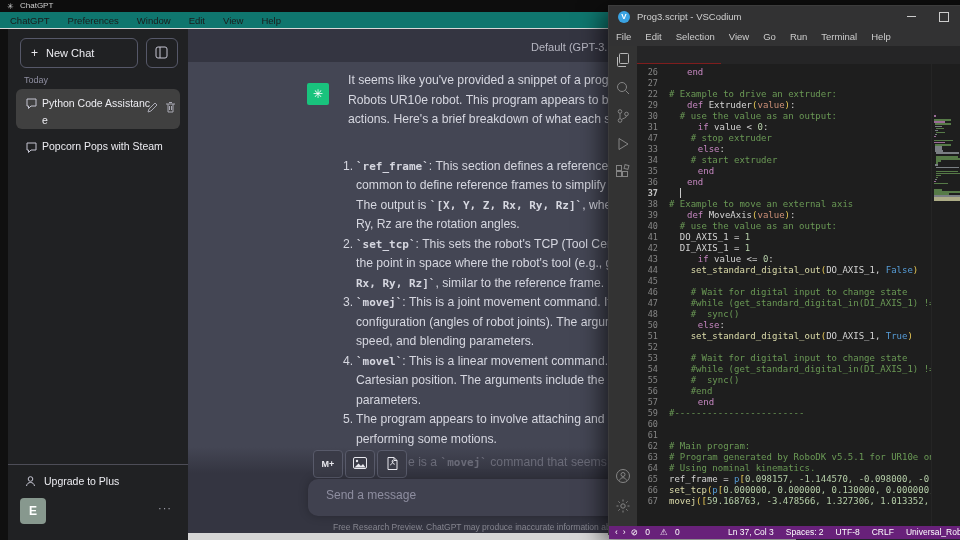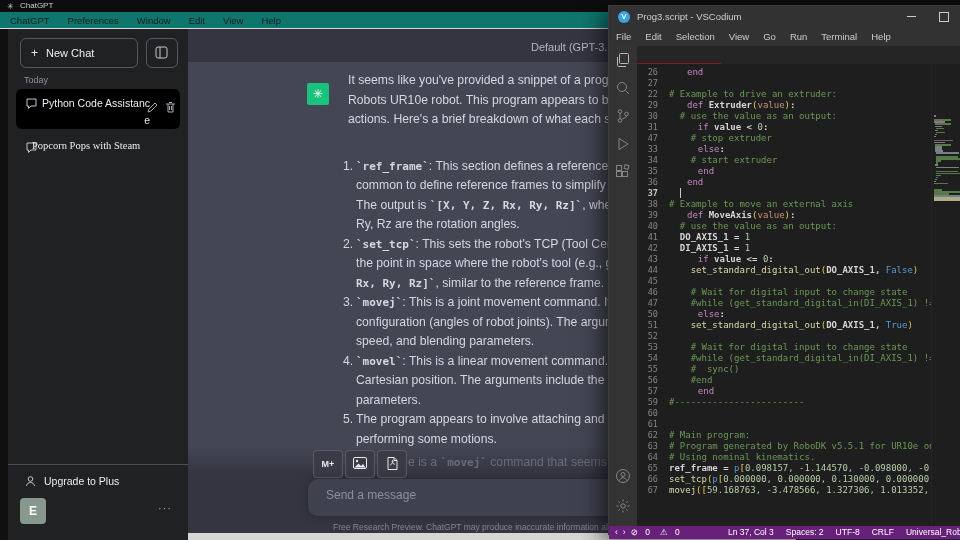--- a/index.html
+++ b/index.html
@@ -20,25 +20,25 @@
   
   #chatwin{left:0;top:29px;width:960px;height:511px;background:#343541;margin-left:8px;}
   #sidebar{left:0;top:0;width:180px;height:511px;background:#202123;}
   #newchat{left:12px;top:9px;width:116px;height:28px;border:1px solid #565869;border-radius:6px;
     color:#ececf1;font-size:11px;line-height:28px;}
   #newchat .plus{margin:0 8px 0 10px;font-size:12px;}
   #panelbtn{left:138px;top:9px;width:30px;height:28px;border:1px solid #565869;border-radius:6px;}
   #panelbtn svg{position:absolute;left:8px;top:7px;}
   #today{left:16px;top:46px;font-size:9px;color:#8e8ea0;}
   .sideitem{left:8px;width:164px;border-radius:6px;color:#ececf1;font-size:10.5px;}
-  #item1{top:60px;height:40px;background:#000000;text-align:right;}
+  #item1{top:60px;height:40px;background:#404040;}
   #item1 .lbl{position:absolute;left:26px;top:6px;width:108px;height:30px;overflow:hidden;
     line-height:17px;word-break:break-all;}
   #item2{top:104px;height:28px;}
-  #item2 .lbl{position:absolute;left:16px;top:7px;white-space:nowrap;font-family:Liberation Serif, serif;}
+  #item2 .lbl{position:absolute;left:26px;top:7px;white-space:nowrap;}
   .bubble{position:absolute;left:9px;top:8px;}
   #item1 .edit{position:absolute;left:130px;top:12px;}
   #item1 .del{position:absolute;left:148px;top:12px;}
   #upgrade{left:0;top:435px;width:180px;height:36px;border-top:1px solid #4d4d57;color:#ececf1;font-size:10.5px;}
   #upgrade svg{position:absolute;left:16px;top:10px;}
   #upgrade .lbl{position:absolute;left:36px;top:10px;}
   #avrow{left:0;top:467px;width:180px;height:36px;}
   #avatar{position:absolute;left:12px;top:2px;width:26px;height:26px;border-radius:4px;background:#87988e;
     color:#fff;font-weight:bold;font-size:12px;text-align:center;line-height:26px;}
   #avdots{position:absolute;left:150px;top:6px;color:#a6a6b0;font-size:11px;letter-spacing:1px;}
@@ -91,21 +91,21 @@
   .act{position:absolute;left:6px;color:#858585;}
   #editor{left:28px;top:58px;width:344px;height:462px;background:#1e1e1e;overflow:hidden;}
   #code-rows{position:absolute;left:0;top:0;width:294px;height:458px;overflow:hidden;
     font-family:"DejaVu Sans Mono",monospace;}
   .crow{height:11px;line-height:11px;white-space:pre;}
   .ln{display:inline-block;width:21px;text-align:right;color:#858585;font-size:8.5px;}
   .ln.active{color:#c6c6c6;font-weight:bold;}
   .cd{margin-left:11px;font-size:9px;white-space:pre;}
   .cursor{display:inline-block;width:1px;height:10px;background:#c8c8c8;vertical-align:text-bottom;}
   .sg-kw{color:#C586C0;margin-left:18px;} .sg-cm{color:#6A9955;} .sg-fn{color:#DCDCAA;} .sg-num{color:#B5CEA8;}
-  .sg-cn{color:#569CD6;} .sg-pl{color:#d4d4d4;font-weight:bold;} .sg-br{color:#e8c855;} .sg-pm{color:#CE9178;}
+  .sg-cn{color:#569CD6;} .sg-pl{color:#d4d4d4;} .sg-br{color:#e8c855;} .sg-pm{color:#CE9178;}
   #minimap{position:absolute;left:294px;top:0;width:50px;height:462px;background:#1e1e1e;border-left:1px solid #252525;}
   .mmbar{position:absolute;height:1.6px;opacity:.75;}
   #statusbar{left:0;top:520px;width:372px;height:13px;background:#68217a;color:#fff;font-size:8.5px;line-height:13px;}
   #statusleft{position:absolute;left:6px;top:0;white-space:nowrap;}
   #statusleft span{margin-right:5px;}
   #statusright{position:absolute;right:8px;top:0;white-space:nowrap;}
   #statusright span{margin-left:12px;}
 </style>
 </head>
 <body>
@@ -312,20 +312,21 @@
           <div class="crow"><span class="ln">38</span><span class="cd"><span class="sg-cm"># Example to move an external axis</span></span></div>
           <div class="crow"><span class="ln">39</span><span class="cd"><span class="sg-kw">def </span><span class="sg-pl">MoveAxis</span><span class="sg-br">(</span><span class="sg-pm">value</span><span class="sg-br">)</span><span class="sg-pl">:</span></span></div>
           <div class="crow"><span class="ln">40</span><span class="cd"><span class="sg-cm">  # use the value as an output:</span></span></div>
           <div class="crow"><span class="ln">41</span><span class="cd"><span class="sg-pl">  DO_AXIS_1 = </span><span class="sg-num">1</span></span></div>
           <div class="crow"><span class="ln">42</span><span class="cd"><span class="sg-pl">  DI_AXIS_1 = </span><span class="sg-num">1</span></span></div>
           <div class="crow"><span class="ln">43</span><span class="cd"><span class="sg-pl">  </span><span class="sg-kw">if</span><span class="sg-pl"> value &lt;= </span><span class="sg-num">0</span><span class="sg-pl">:</span></span></div>
           <div class="crow"><span class="ln">44</span><span class="cd"><span class="sg-pl">    </span><span class="sg-fn">set_standard_digital_out</span><span class="sg-br">(</span><span class="sg-pl">DO_AXIS_1, </span><span class="sg-cn">False</span><span class="sg-br">)</span></span></div>
           <div class="crow"><span class="ln">45</span><span class="cd"></span></div>
           <div class="crow"><span class="ln">46</span><span class="cd"><span class="sg-cm">    # Wait for digital input to change state</span></span></div>
           <div class="crow"><span class="ln">47</span><span class="cd"><span class="sg-cm">    #while (get_standard_digital_in(DI_AXIS_1) != False):</span></span></div>
+          <div class="crow"><span class="ln">48</span><span class="cd"><span class="sg-cm">    #  sync()</span></span></div>
           <div class="crow"><span class="ln">50</span><span class="cd"><span class="sg-pl">  </span><span class="sg-kw">else</span><span class="sg-pl">:</span></span></div>
           <div class="crow"><span class="ln">51</span><span class="cd"><span class="sg-pl">    </span><span class="sg-fn">set_standard_digital_out</span><span class="sg-br">(</span><span class="sg-pl">DO_AXIS_1, </span><span class="sg-cn">True</span><span class="sg-br">)</span></span></div>
           <div class="crow"><span class="ln">52</span><span class="cd"></span></div>
           <div class="crow"><span class="ln">53</span><span class="cd"><span class="sg-cm">    # Wait for digital input to change state</span></span></div>
           <div class="crow"><span class="ln">54</span><span class="cd"><span class="sg-cm">    #while (get_standard_digital_in(DI_AXIS_1) != True):</span></span></div>
           <div class="crow"><span class="ln">55</span><span class="cd"><span class="sg-cm">    #  sync()</span></span></div>
           <div class="crow"><span class="ln">56</span><span class="cd"><span class="sg-cm">    #end</span></span></div>
           <div class="crow"><span class="ln">57</span><span class="cd"><span class="sg-pl">  </span><span class="sg-kw">end</span></span></div>
           <div class="crow"><span class="ln">59</span><span class="cd"><span class="sg-cm">#------------------------</span></span></div>
           <div class="crow"><span class="ln">60</span><span class="cd"></span></div>

